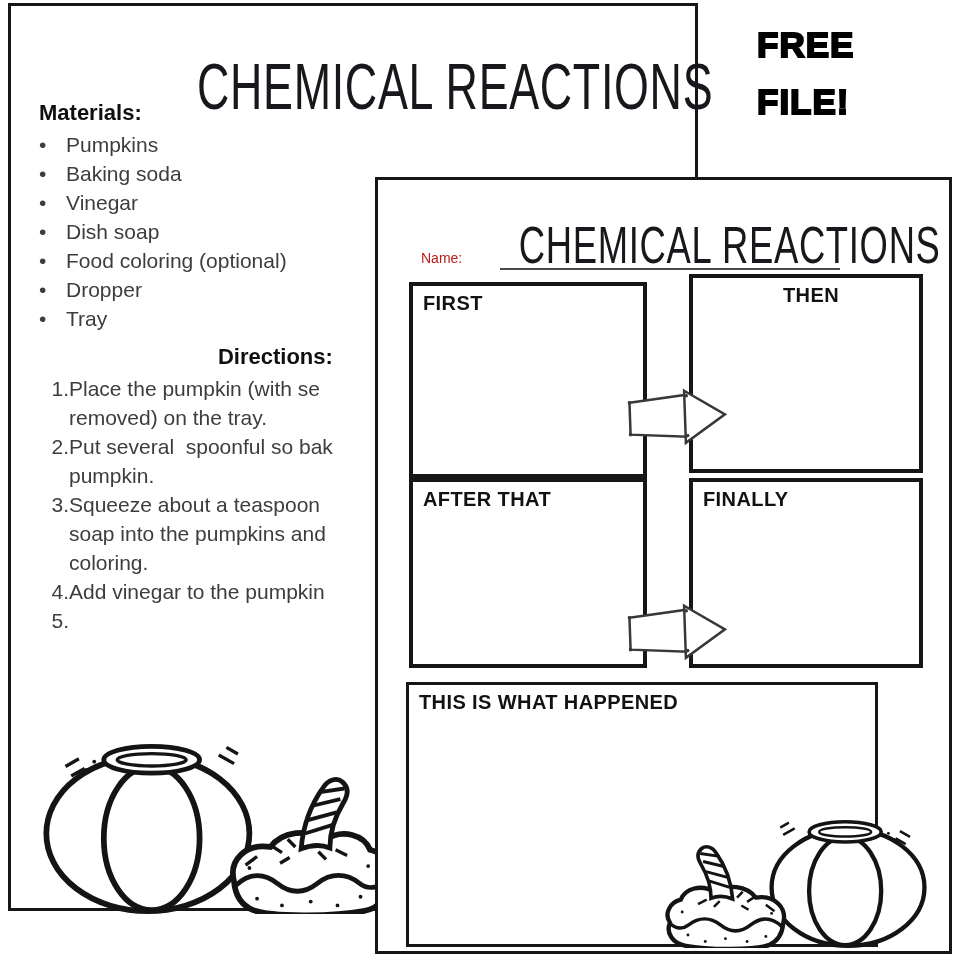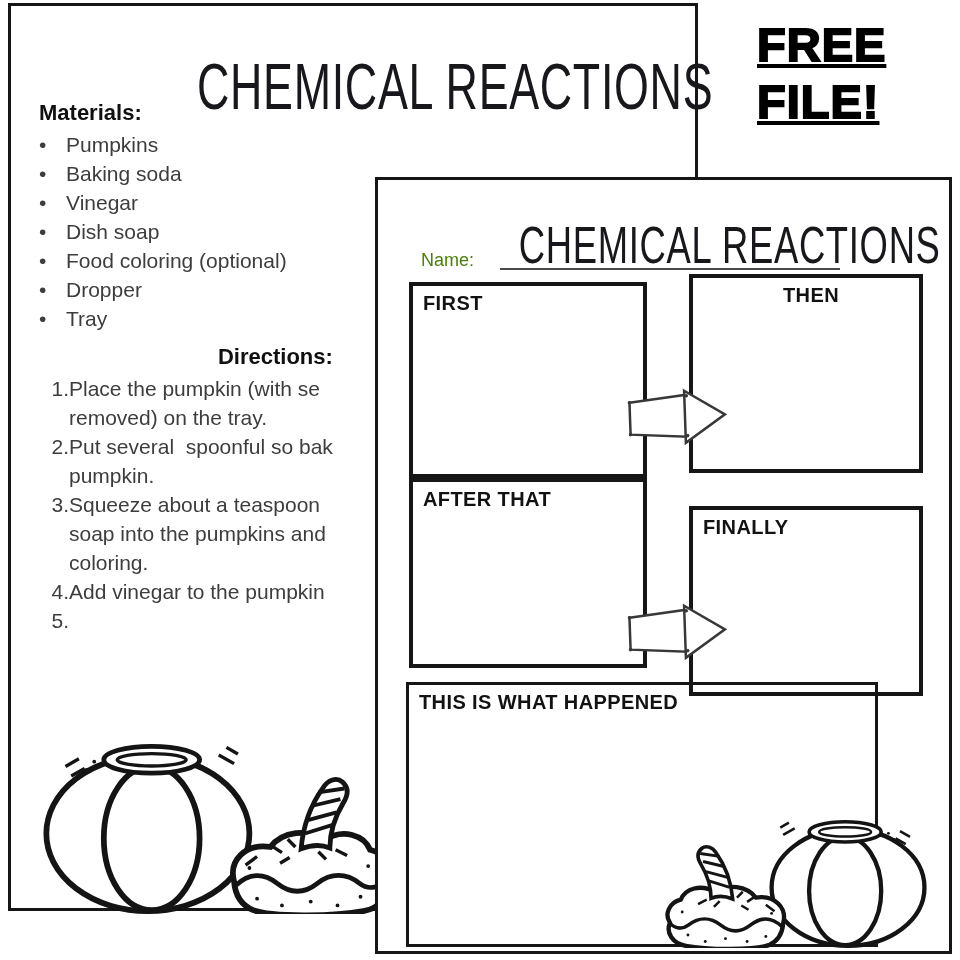--- a/index.html
+++ b/index.html
@@ -28,40 +28,40 @@
     left:186px;top:6px;font-size:64px;line-height:64px;
     transform:scaleX(0.70);transform-origin:left top;
   }
   .front-title{
     right:8px;top:4px;font-size:52px;line-height:52px;
     transform:scaleX(0.70);transform-origin:right top;
   }
   
   .free-file{
     position:absolute;left:757px;top:16px;z-index:2;
-    font-size:47px;line-height:57px;font-weight:bold;
-    letter-spacing:1px;color:#000;text-decoration:underline;
+    font-size:35px;line-height:57px;font-weight:bold;
+    letter-spacing:1px;color:#000;
     -webkit-text-stroke:2px #000;
   }
   
   .list-block{position:absolute;left:28px;}
   .materials-block{top:92px;}
   .directions-block{top:336px;text-align:right;}
   .list-heading{font-size:22px;font-weight:bold;color:#101010;line-height:30px;margin-bottom:2px;}
   .row{display:flex;line-height:29px;font-size:21px;color:#3d3d3d;white-space:pre;}
   .row .marker{width:27px;flex:0 0 27px;color:#3d3d3d;}
   .row .num{width:30px;flex:0 0 30px;}
   
-  .name-row{position:absolute;left:43px;top:70px;font-size:18px;color:#4d7c0f;}
+  .name-row{position:absolute;left:43px;top:70px;font-size:14px;color:#b91c1c;}
   .name-line{position:absolute;left:122px;top:88px;width:340px;border-bottom:2px solid #4a4a4a;}
   .seq-box{position:absolute;border:4px solid #161616;box-sizing:border-box;background:transparent;}
   .box-first  {left:31px; top:102px; width:238px;height:196px;}
   .box-then   {left:311px;top:94px; width:234px;height:199px;text-align:center;}
   .box-after  {left:31px; top:298px;width:238px;height:190px;}
-  .box-finally{left:311px;top:298px;width:234px;height:190px;margin-top:28px;}
+  .box-finally{left:311px;top:298px;width:234px;height:190px;}
   .box-happened{left:28px;top:502px;width:472px;height:265px;border-width:3px;}
   .seq-label{
     padding:6px 0 0 10px;font-size:20px;font-weight:bold;
     letter-spacing:0.4px;color:#121212;white-space:nowrap;
   }
   .seq-arrow{position:absolute;left:246px;width:108px;height:58px;z-index:5;}
   .arrow-1{top:208px;}
   .arrow-2{top:423px;}
   
   .pumpkins-back{position:absolute;left:16px;top:726px;width:372px;height:182px;z-index:2;}

